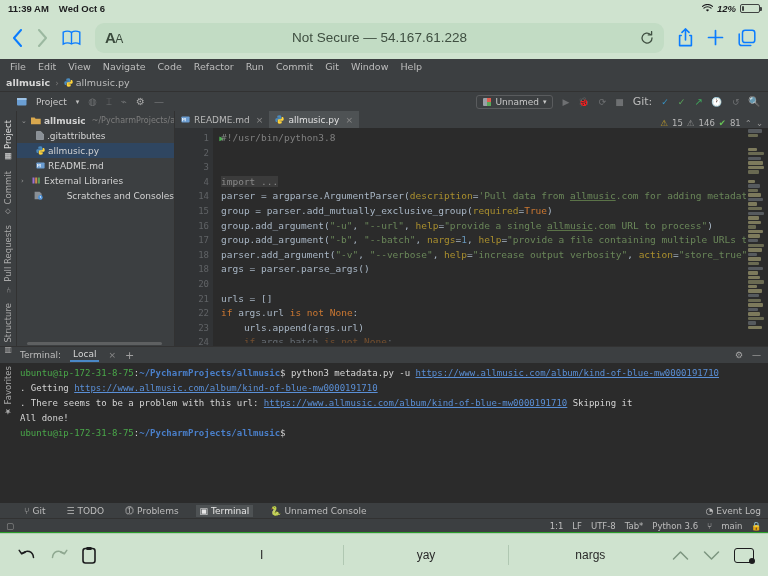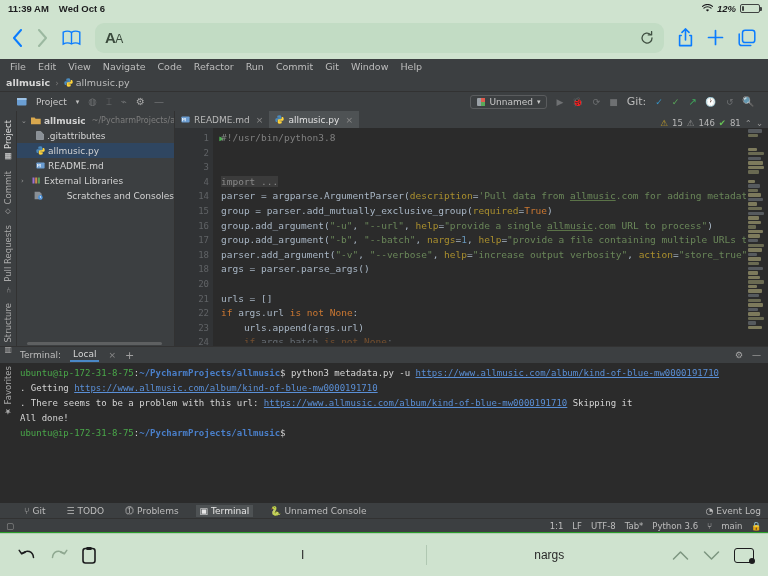--- a/index.html
+++ b/index.html
@@ -201,20 +201,21 @@
         </svg>
     </span>
     <span class="sf-btn">
       <svg class="svgi" width="19" height="16" viewBox="0 0 19 16">
           <path d="M1.2 2.2 C4 .8 7 .8 9.5 2.3 C12 .8 15 .8 17.8 2.2 L17.8 14 C15 12.6 12 12.6 9.5 14 C7 12.6 4 12.6 1.2 14 Z" stroke="#0a7cff" stroke-width="1.4" fill="none"></path>
           <path d="M9.5 2.3 L9.5 14" stroke="#0a7cff" stroke-width="1.4"></path>
         </svg>
     </span>
     <div class="urlbar">
       <span class="aa"><b>A</b>A</span>
+      <span class="urltext" title="Search or enter website name">Not Secure — 54.167.61.228</span>
       <span class="reload">
         <svg class="svgi" width="14" height="14" viewBox="0 0 14 14">
             <path d="M12 7 a5 5 0 1 1-1.6-3.6" stroke="#3f4f41" stroke-width="1.3" fill="none" stroke-linecap="round"></path>
             <path d="M11.6 0.6 L11.6 3.9 L8.3 3.9" stroke="#3f4f41" stroke-width="1.3" fill="none" stroke-linecap="round" stroke-linejoin="round"></path>
           </svg>
       </span>
     </div>
     <span class="sf-btn">
       <svg class="svgi" width="15" height="19" viewBox="0 0 15 19">
           <path d="M7.5 1 L7.5 12" stroke="#0a7cff" stroke-width="1.6" stroke-linecap="round"></path>
@@ -272,21 +273,21 @@
             </svg>
           </span>
         <span style="font-size:9px;color:#c8c8c8;">Project</span>
         <span style="font-size:7px;color:#c0c0c0;">▾</span>
         <span class="icon-dim" style="font-size:10px;">◍</span>
         <span class="icon-dim" style="font-size:10px;">⌶</span>
         <span class="icon-dim" style="font-size:10px;">⌁</span>
         <span style="font-size:10px;color:#a9a9a9;">⚙</span>
         <span class="icon-dim" style="font-size:10px;">—</span>
       </div>
-      <div class="tb-group" style="position:absolute; right:13px;">
+      <div class="tb-group" style="position:absolute; right:7px;">
         <div class="runcfg">
           <span>
               <svg class="svgi" width="8" height="8" viewBox="0 0 8 8">
                 <rect x="0" y="0" width="8" height="8" rx="1" fill="#9aa0a6"></rect>
                 <rect x="4" y="0" width="4" height="4" fill="#e05c4e"></rect>
                 <rect x="4" y="4" width="4" height="4" fill="#5aa85a"></rect>
               </svg>
             </span>
           <span>Unnamed</span>
           <span style="font-size:7px;">▾</span>
@@ -585,20 +586,21 @@
       </span>
       <span>
         <svg class="svgi" width="14" height="18" viewBox="0 0 14 18">
             <rect x="1" y="2.5" width="12" height="14.5" rx="2.4" stroke="#1c1c1e" stroke-width="1.6" fill="none"></rect>
             <rect x="4.2" y="1" width="5.6" height="3" rx="1.1" fill="#1c1c1e"></rect>
           </svg>
       </span>
     </div>
     <div class="pb-mid">
       <div class="pred">I</div>
+      <div class="pred">yay</div>
       <div class="pred">nargs</div>
     </div>
     <div class="pb-right">
       <span class="chev">
         <svg class="svgi" width="17" height="11" viewBox="0 0 17 11">
             <path d="M1.5 9 L8.5 2 L15.5 9" stroke="#7d9680" stroke-width="1.5" fill="none" stroke-linecap="round" stroke-linejoin="round"></path>
           </svg>
       </span>
       <span class="chev">
         <svg class="svgi" width="17" height="11" viewBox="0 0 17 11">

